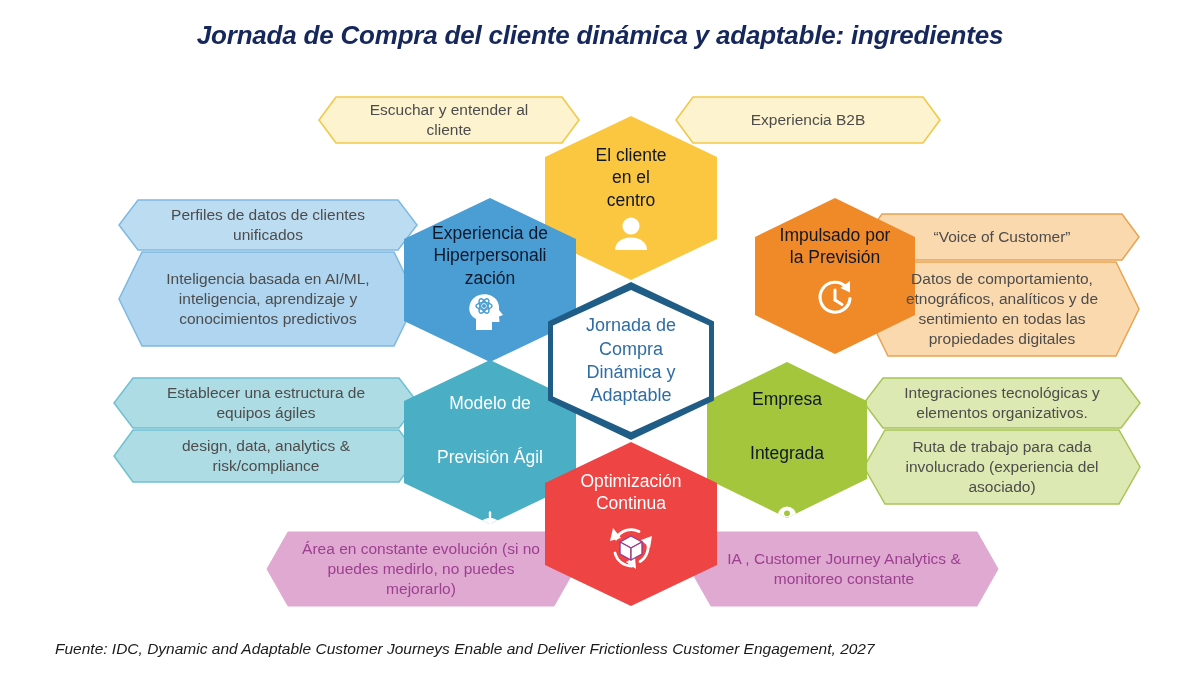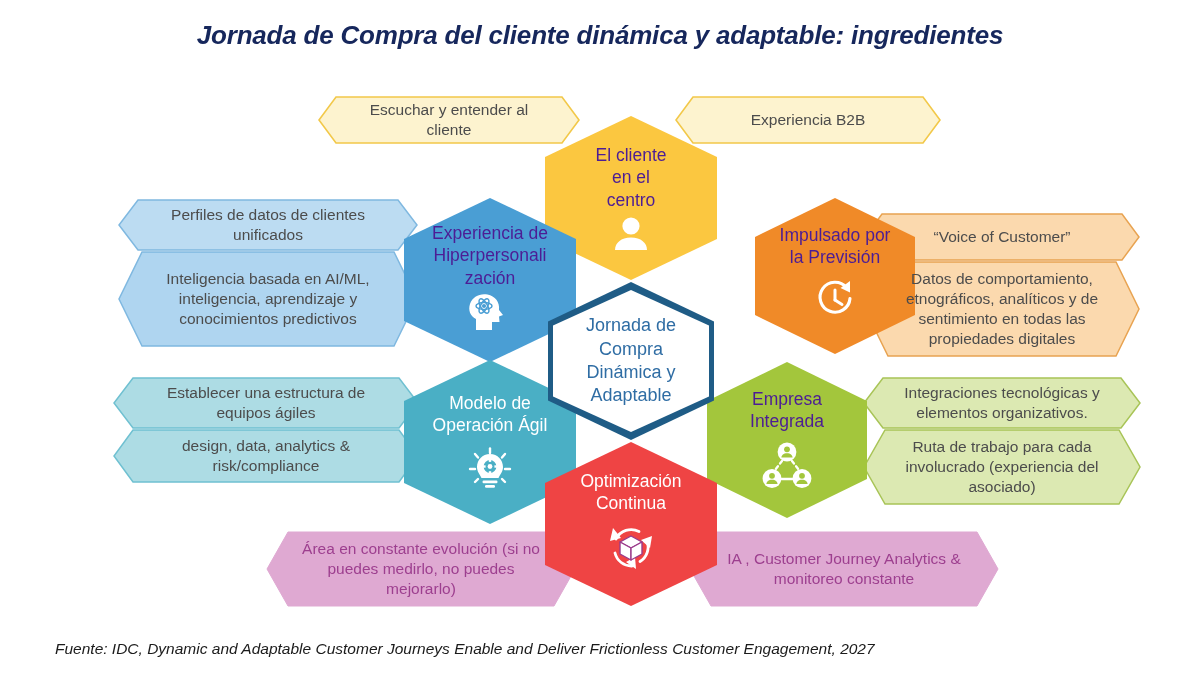--- a/index.html
+++ b/index.html
@@ -52,21 +52,21 @@
     align-items: center;
     justify-content: flex-start;
     box-sizing: border-box;
     clip-path: polygon(50% 0%, 100% 25%, 100% 75%, 50% 100%, 0% 75%, 0% 25%);
     -webkit-clip-path: polygon(50% 0%, 100% 25%, 100% 75%, 50% 100%, 0% 75%, 0% 25%);
     text-align: center;
   }
   .hex .hex-label {
     font-size: 17.5px;
     line-height: 1.28;
-    color: #4c1d95;
+    color: #0f172a;
     padding: 0 12px;
   }
   .hex.on-dark .hex-label { color: #ffffff; }
   .hex .hex-icon {
     margin-top: 6px;
     display: block;
   }
 
   
   .hex-center-outer {
@@ -245,23 +245,23 @@
     <span class="hex-icon" style="margin-top:8px;">
       <svg width="46" height="44" viewBox="0 0 46 44">
         <path d="M34.5 10.5 A15 15 0 1 0 38 21.5" fill="none" stroke="#ffffff" stroke-width="3.1" stroke-linecap="round"></path>
         <polygon points="38,4 38,15.5 28.5,11" fill="#ffffff"></polygon>
         <line x1="23" y1="13" x2="23" y2="23" stroke="#ffffff" stroke-width="3" stroke-linecap="round"></line>
         <line x1="23" y1="23" x2="30" y2="27.5" stroke="#ffffff" stroke-width="3" stroke-linecap="round"></line>
       </svg>
     </span>
   </div>
 
-  <div class="hex on-dark" style="left:404px; top:360px; width:172px; height:164px; background:#4AAFC5; padding-top:32px;">
+  <div class="hex on-dark" style="left:404px; top:360px; width:172px; height:164px; background:#4AAFC5; padding-top:32px;gap:32px;">
     <div class="hex-label">Modelo de</div>
-    <div class="hex-label">Operación Ágil</div>
+    <div class="hex-label">Previsión Ágil</div>
     <span class="hex-icon" style="margin-top:10px;">
       <svg width="56" height="46" viewBox="0 0 56 46">
         <g stroke="#ffffff" stroke-width="2.4" stroke-linecap="round">
           <line x1="28" y1="1.5" x2="28" y2="6"></line>
           <line x1="13" y1="7" x2="16" y2="10.5"></line>
           <line x1="43" y1="7" x2="40" y2="10.5"></line>
           <line x1="8" y1="22" x2="13" y2="22"></line>
           <line x1="48" y1="22" x2="43" y2="22"></line>
           <line x1="13" y1="35" x2="16" y2="32"></line>
           <line x1="43" y1="35" x2="40" y2="32"></line>
@@ -276,21 +276,21 @@
         <g fill="#ffffff">
           <rect x="26.8" y="11.7" width="2.4" height="3.2"></rect>
           <rect x="26.8" y="24.2" width="2.4" height="3.2"></rect>
           <rect x="20.4" y="18.3" width="3.2" height="2.4"></rect>
           <rect x="32.4" y="18.3" width="3.2" height="2.4"></rect>
         </g>
       </svg>
     </span>
   </div>
 
-  <div class="hex" style="left:707px; top:362px; width:160px; height:156px; background:#A3C63C; padding-top:26px;">
+  <div class="hex" style="left:707px; top:362px; width:160px; height:156px; background:#A3C63C; padding-top:26px;gap:32px;">
     <div class="hex-label">Empresa</div>
     <div class="hex-label">Integrada</div>
     <span class="hex-icon" style="margin-top:8px;">
       <svg width="58" height="48" viewBox="0 0 58 48">
         <g stroke="#ffffff" stroke-width="2.3" stroke-linecap="round" stroke-dasharray="3.2 3.4">
           <line x1="24" y1="20" x2="17" y2="29"></line>
           <line x1="34" y1="20" x2="41" y2="29"></line>
         </g>
         <line x1="23" y1="38" x2="35" y2="38" stroke="#ffffff" stroke-width="2.6" stroke-linecap="round"></line>
         <g fill="#ffffff">

